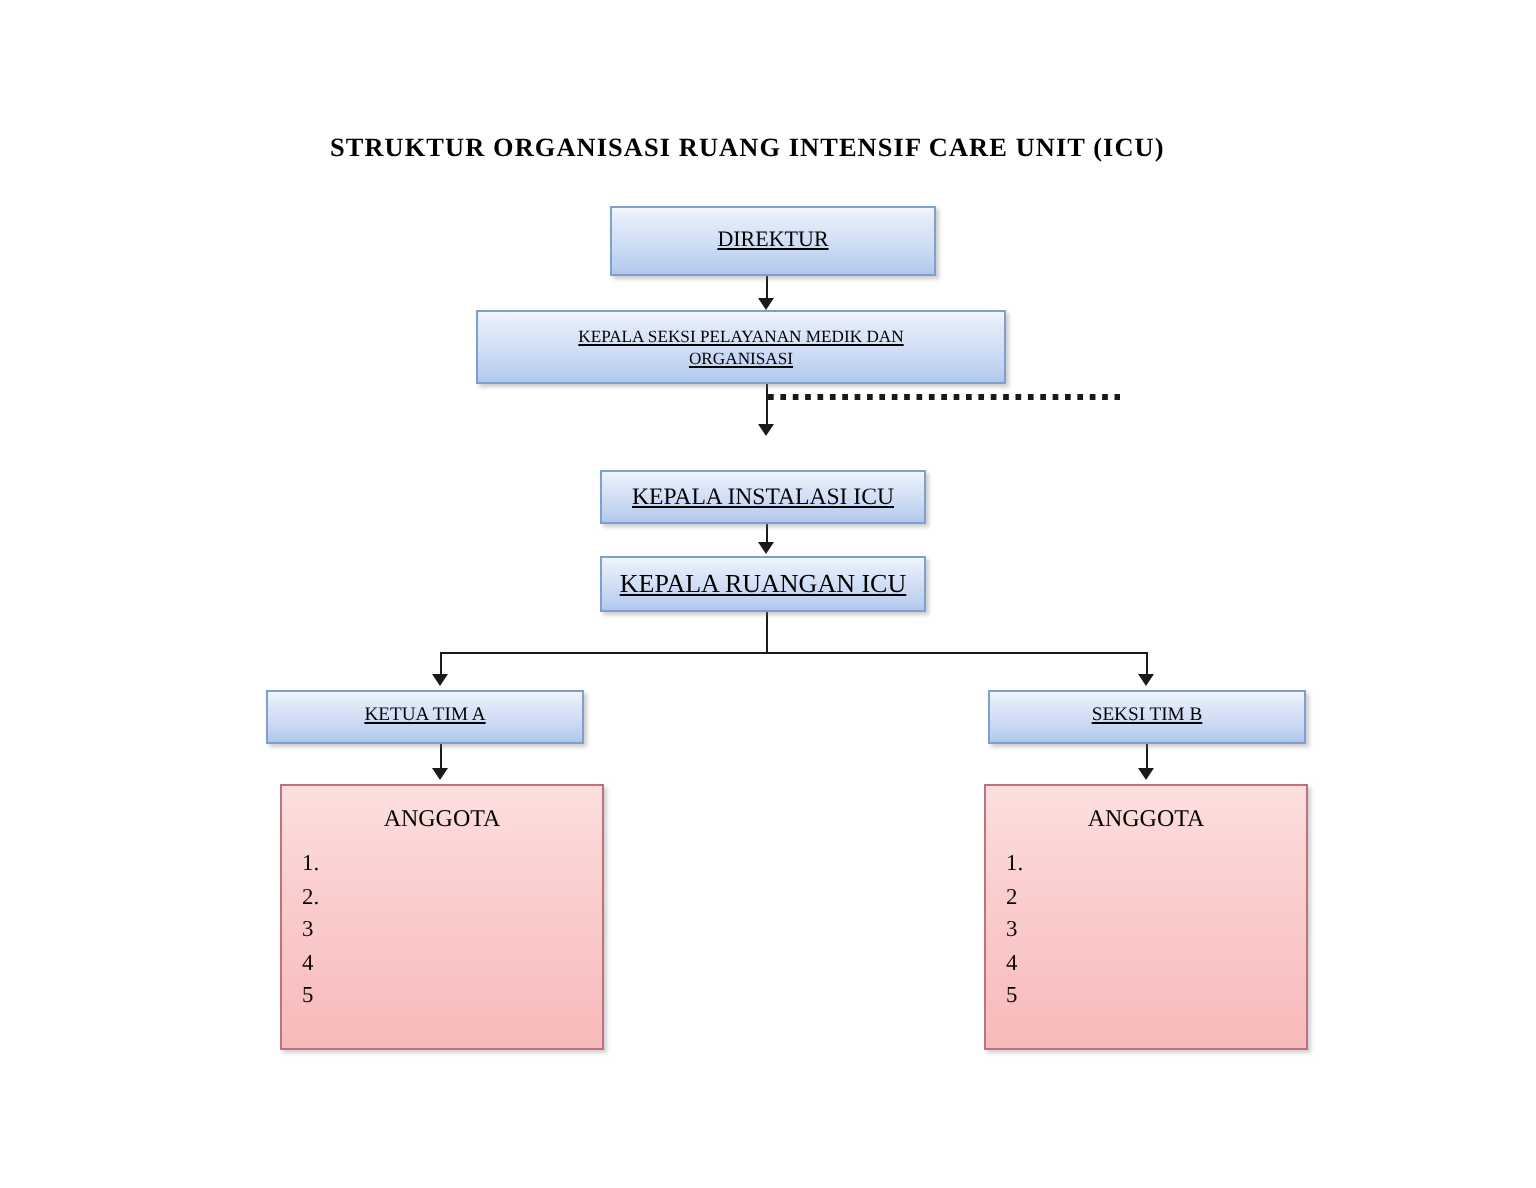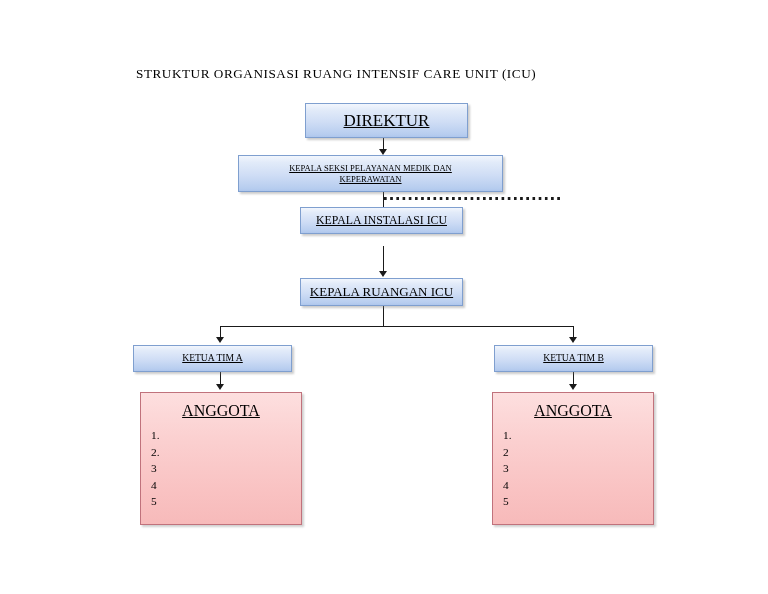--- a/index.html
+++ b/index.html
@@ -15,24 +15,24 @@
   }
   #canvas {
     position: relative;
     width: 768px;
     height: 594px;
   }
 
   
   .chart-title {
     position: absolute;
-    left: 136px;
+    left: 165px;
     top: 66px;
     font-family: "Liberation Serif", serif;
-    font-weight: normal;
+    font-weight: bold;
     font-size: 13.2px;
     letter-spacing: 0.55px;
     color: #000000;
     white-space: nowrap;
   }
 
   
   .node {
     position: absolute;
     box-sizing: border-box;
@@ -54,33 +54,33 @@
     display: block;
   }
   .node-label {
     text-decoration: underline;
     line-height: 1.28;
   }
 
   
   #node-direktur {
     left: 305px; top: 103px; width: 163px; height: 35px;
-    font-size: 17px;
+    font-size: 11px;
   }
   #node-kepala-seksi {
     left: 238px; top: 155px; width: 265px; height: 37px;
     font-size: 8.6px;
     align-items: center;
   }
   #node-komite {
     left: 560px; top: 185px; width: 160px; height: 28px;
     font-size: 9.3px;
   }
   #node-kepala-instalasi {
-    left: 300px; top: 207px; width: 163px; height: 27px;
+    left: 300px; top: 235px; width: 163px; height: 27px;
     font-size: 11.8px;
   }
   #node-kepala-ruangan {
     left: 300px; top: 278px; width: 163px; height: 28px;
     font-size: 13px;
   }
   #node-ketua-a {
     left: 133px; top: 345px; width: 159px; height: 27px;
     font-size: 9.6px;
   }
@@ -89,22 +89,21 @@
     font-size: 9.6px;
   }
   #node-anggota-a {
     left: 140px; top: 392px; width: 162px; height: 133px;
   }
   #node-anggota-b {
     left: 492px; top: 392px; width: 162px; height: 133px;
   }
   .anggota-title {
     text-align: center;
-    text-decoration: underline;
-    font-size: 16px;
+    font-size: 12px;
     margin-top: 9px;
   }
   .anggota-list {
     margin: 7px 0 0 10px;
     padding: 0;
     list-style: none;
     font-size: 11.4px;
     line-height: 1.45;
     text-align: left;
   }
@@ -166,39 +165,39 @@
   <div class="line-v" style="left:573px; top:372px; height:13px;"></div>
   <div class="arrowhead" style="left:569px; top:384px;"></div>
 
   <div class="node node-blue" id="node-direktur">
     <span class="node-label">DIREKTUR</span>
   </div>
 
   <div class="node node-blue" id="node-kepala-seksi">
     <span class="node-label">
       <span>KEPALA SEKSI PELAYANAN MEDIK DAN</span><br>
-      <span>KEPERAWATAN</span>
+      <span>ORGANISASI</span>
     </span>
   </div>
 
 
   <div class="node node-blue" id="node-kepala-instalasi">
     <span class="node-label">KEPALA INSTALASI ICU</span>
   </div>
 
   <div class="node node-blue" id="node-kepala-ruangan">
     <span class="node-label">KEPALA RUANGAN ICU</span>
   </div>
 
   <div class="node node-blue" id="node-ketua-a">
     <span class="node-label">KETUA TIM A</span>
   </div>
 
   <div class="node node-blue" id="node-ketua-b">
-    <span class="node-label">KETUA TIM B</span>
+    <span class="node-label">SEKSI TIM B</span>
   </div>
 
   <div class="node node-pink" id="node-anggota-a">
     <div class="anggota-title">ANGGOTA</div>
     <ul class="anggota-list">
       <li>1.</li>
       <li>2.</li>
       <li>3</li>
       <li>4</li>
       <li>5</li>

